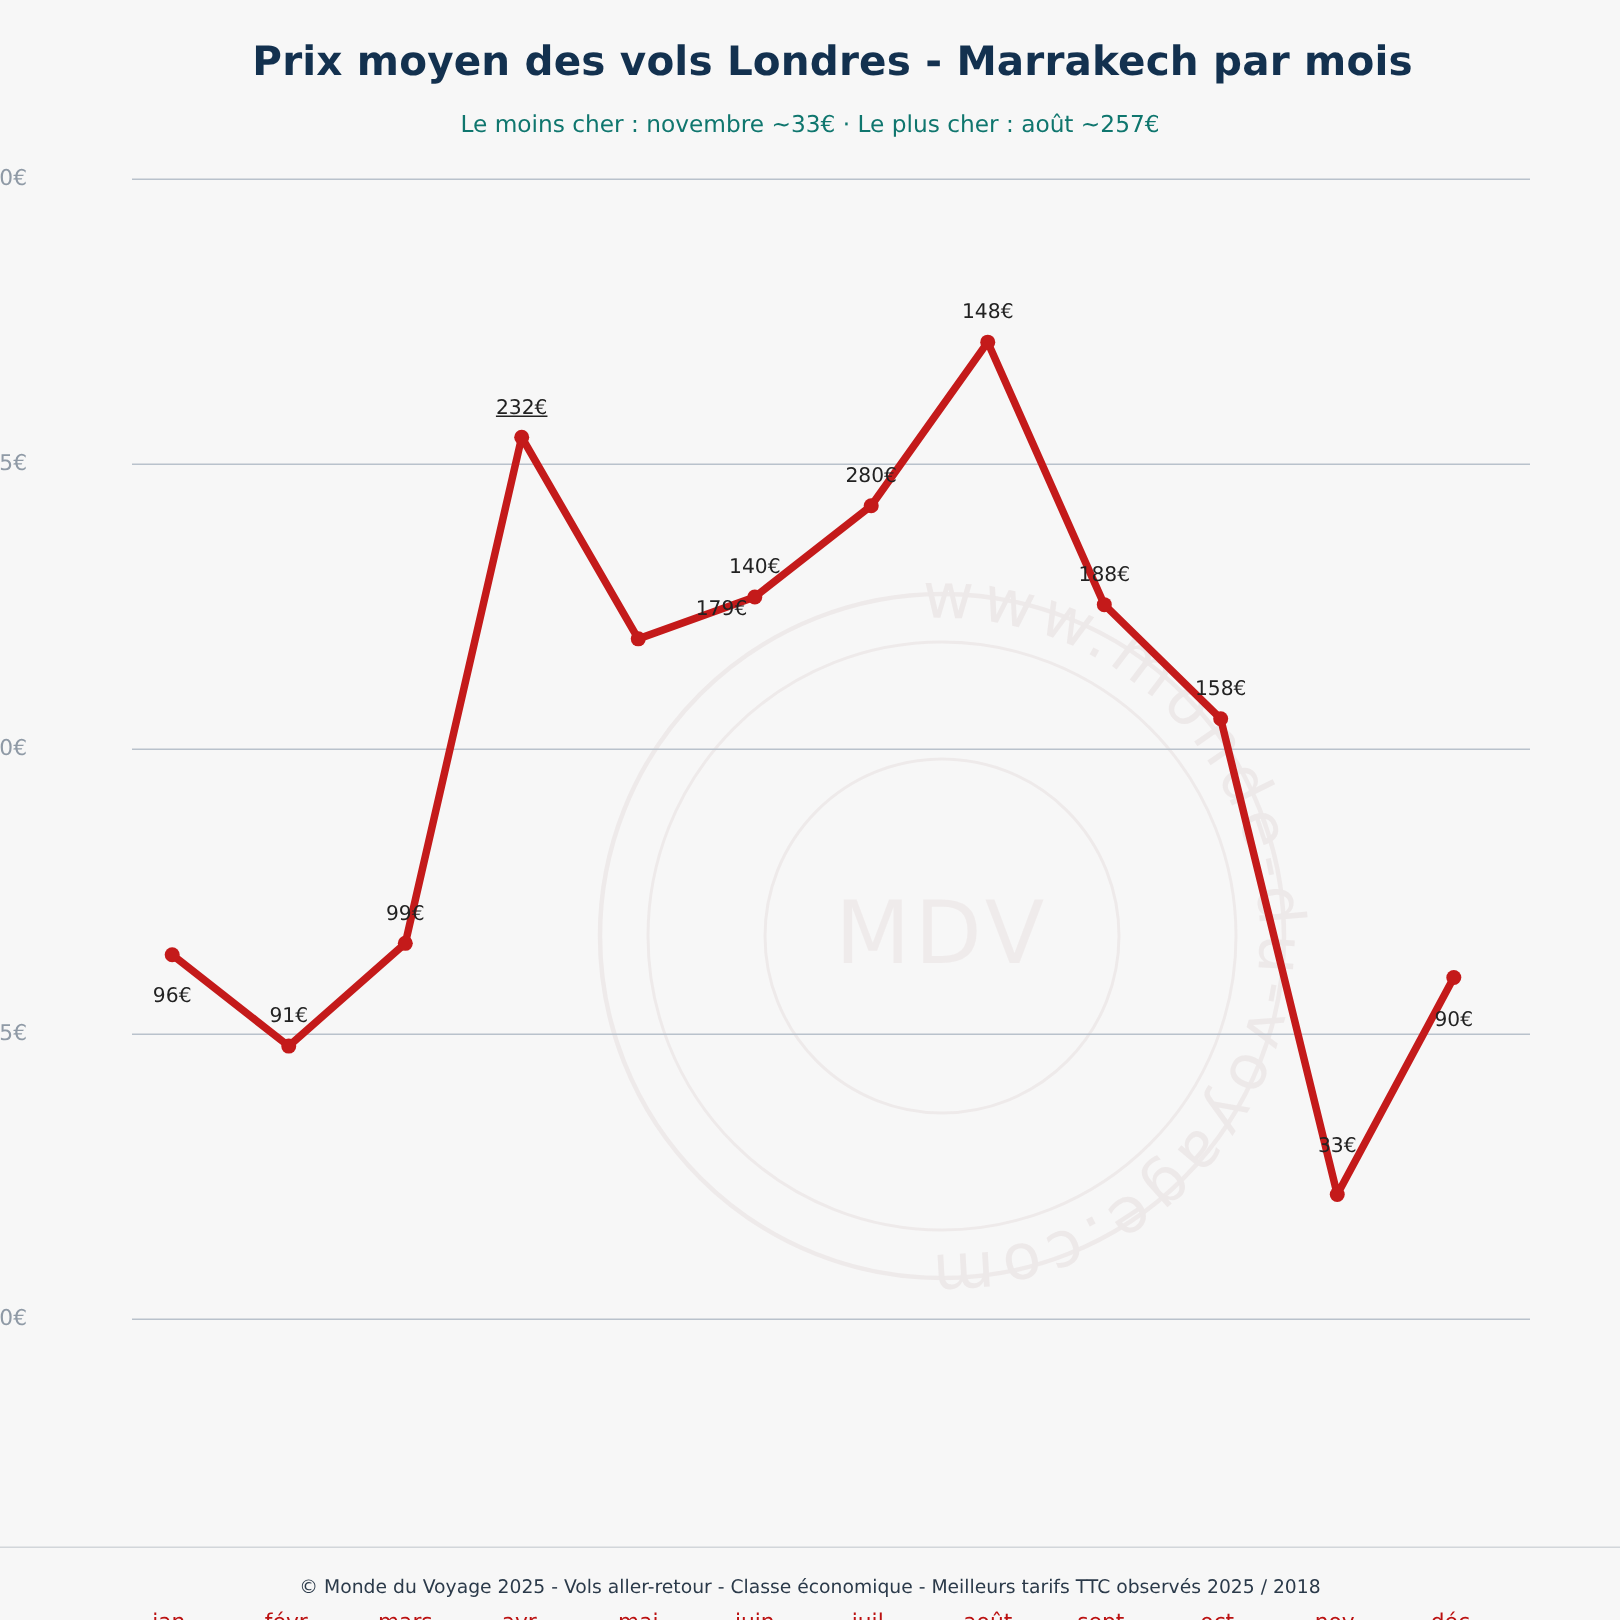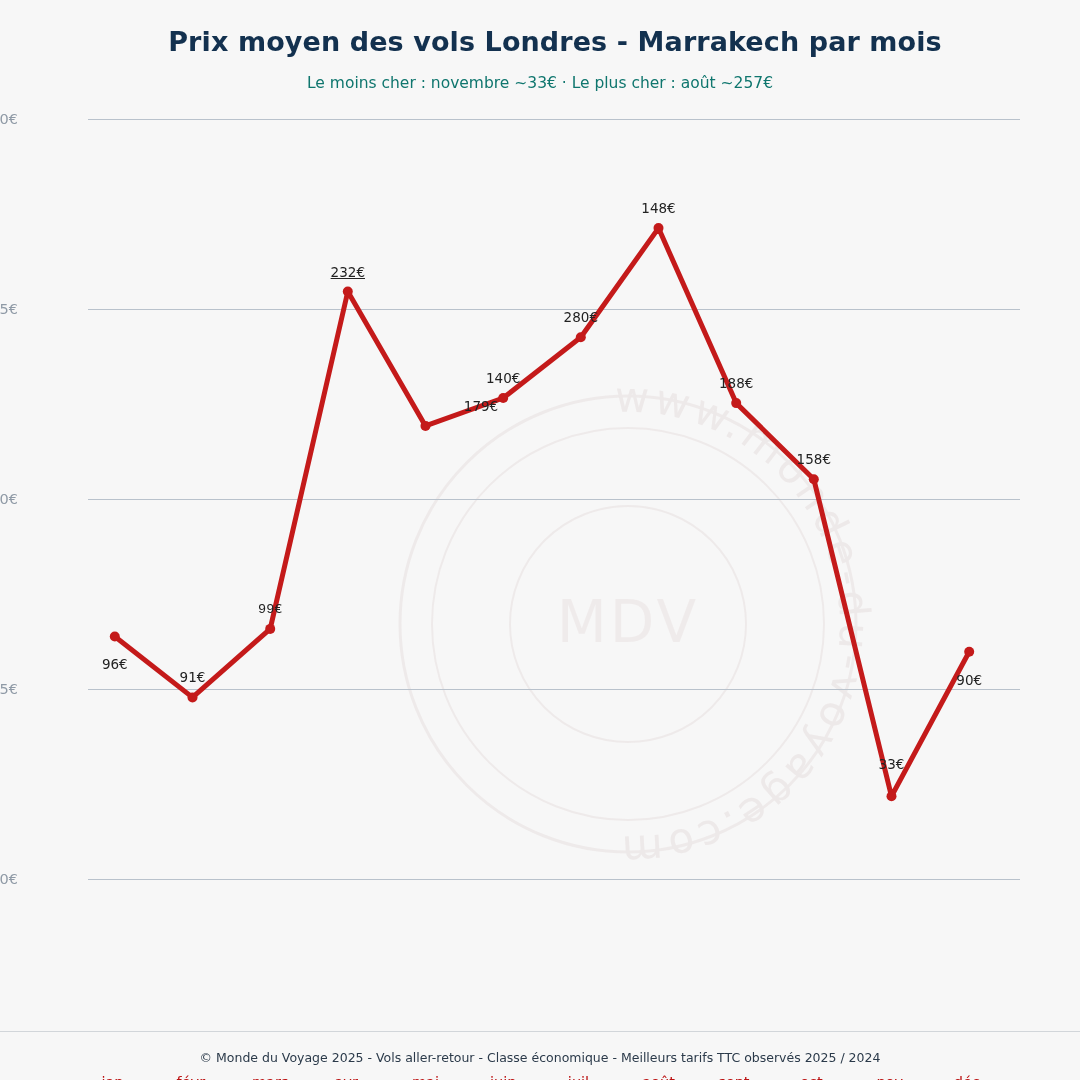--- a/index.html
+++ b/index.html
@@ -164,21 +164,21 @@
           <circle cx="648.2" cy="284.1" r="5" fill="#c41a1a"></circle>
           <circle cx="725.8" cy="360.2" r="5" fill="#c41a1a"></circle>
           <circle cx="803.5" cy="677.3" r="5" fill="#c41a1a"></circle>
           <circle cx="881.2" cy="532.7" r="5" fill="#c41a1a"></circle>
         </g>
     </svg>
 
     <div id="point-labels">
         <div class="pointlabel" style="left: 26.8px; top: 505.5px; margin-top: 47px;">96€</div>
         <div class="pointlabel" style="left: 104.5px; top: 566.4px;">91€</div>
-        <div class="pointlabel" style="left: 182.2px; top: 497.9px; font-family: Liberation Mono, monospace;">99€</div>
+        <div class="pointlabel" style="left: 182.2px; top: 497.9px;">99€</div>
         <div class="pointlabel" style="left: 259.8px; top: 160.5px; text-decoration: underline;">232€</div>
         <div class="pointlabel" style="left: 353px; top: 294.9px; margin-left: 40px;">179€</div>
         <div class="pointlabel" style="left: 415.2px; top: 267px;">140€</div>
         <div class="pointlabel" style="left: 492.8px; top: 206.2px;">280€</div>
         <div class="pointlabel" style="left: 570.5px; top: 97.1px;">148€</div>
         <div class="pointlabel" style="left: 648.2px; top: 272.1px;">188€</div>
         <div class="pointlabel" style="left: 725.8px; top: 348.2px;">158€</div>
         <div class="pointlabel" style="left: 803.5px; top: 653px;">33€</div>
         <div class="pointlabel" style="left: 881.2px; top: 520.7px; margin-top: 48px;">90€</div>
       </div>
@@ -193,15 +193,15 @@
         <div class="xtick" style="left: 570.5px;">août</div>
         <div class="xtick" style="left: 648.2px;">sept.</div>
         <div class="xtick" style="left: 725.8px;">oct.</div>
         <div class="xtick" style="left: 803.5px;">nov.</div>
         <div class="xtick" style="left: 881.2px;">déc.</div>
       </div>
 
   </div>
 
   <div class="footer-rule"></div>
-  <div class="footer">© Monde du Voyage 2025 - Vols aller-retour - Classe économique - Meilleurs tarifs TTC observés 2025 / 2024</div>
+  <div class="footer">© Monde du Voyage 2025 - Vols aller-retour - Classe économique - Meilleurs tarifs TTC observés 2025 / 2018</div>
 
 </div>
 
 </body></html>

